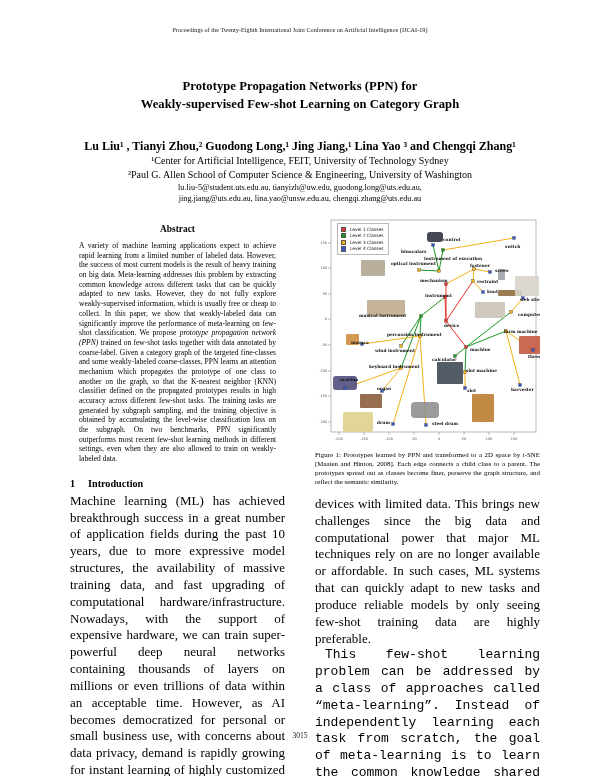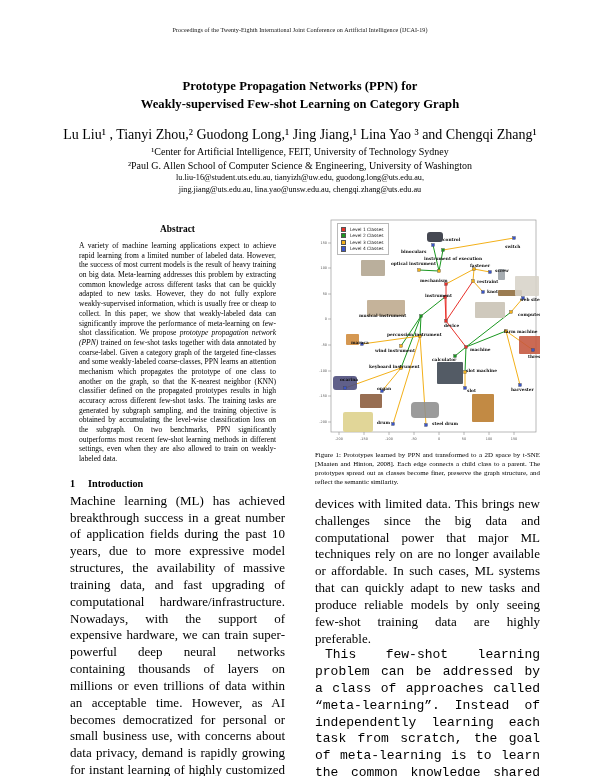--- a/index.html
+++ b/index.html
@@ -51,23 +51,24 @@
 
   
   .authors-block {
     position: absolute;
     top: 126px;
     left: 45px;
     width: 510px;
     text-align: center;
   }
   .author-line {
-    font-weight: normal;
-    font-size: 14px;
+    font-weight: bold;
+    font-size: 12px;
     line-height: 1.35;
+    margin-top: 12px;
   }
   .affil-line {
     font-size: 10px;
     line-height: 1.37;
   }
   .email-line {
     font-size: 8.2px;
     line-height: 1.40;
   }
 
@@ -185,21 +186,21 @@
 
   <div class="title-block">
     <div class="title-line">Prototype Propagation Networks (PPN) for</div>
     <div class="title-line">Weakly-supervised Few-shot Learning on Category Graph</div>
   </div>
 
   <div class="authors-block">
     <div class="author-line">Lu Liu¹ ,  Tianyi Zhou,²  Guodong Long,¹  Jing Jiang,¹  Lina Yao ³ and Chengqi Zhang¹</div>
     <div class="affil-line">¹Center for Artificial Intelligence, FEIT, University of Technology Sydney</div>
     <div class="affil-line">²Paul G. Allen School of Computer Science &amp; Engineering, University of Washington</div>
-    <div class="email-line">lu.liu-16@student.uts.edu.au, tianyizh@uw.edu, guodong.long@uts.edu.au,</div>
+    <div class="email-line">lu.liu-5@student.uts.edu.au, tianyizh@uw.edu, guodong.long@uts.edu.au,</div>
     <div class="email-line">jing.jiang@uts.edu.au, lina.yao@unsw.edu.au, chengqi.zhang@uts.edu.au</div>
   </div>
 
   <div class="col-left">
 
     <div class="abstract-heading">Abstract</div>
     <p class="abstract-body"><span>A variety of machine learning applications expect to achieve rapid learning from a limited number of labeled data. However, the success of most current models is the result of heavy training on big data. Meta-learning addresses this problem by extracting common knowledge across different tasks that can be quickly adapted to new tasks. However, they do not fully explore weakly-supervised information, which is usually free or cheap to collect. In this paper, we show that weakly-labeled data can significantly improve the performance of meta-learning on few-shot classification. We propose </span><span class="it">prototype propagation network (PPN)</span><span> trained on few-shot tasks together with data annotated by coarse-label. Given a category graph of the targeted fine-classes and some weakly-labeled coarse-classes, PPN learns an attention mechanism which propagates the prototype of one class to another on the graph, so that the K-nearest neighbor (KNN) classifier defined on the propagated prototypes results in high accuracy across different few-shot tasks. The training tasks are generated by subgraph sampling, and the training objective is obtained by accumulating the level-wise classification loss on the subgraph. On two benchmarks, PPN significantly outperforms most recent few-shot learning methods in different settings, even when they are also allowed to train on weakly-labeled data.</span></p>
 
     <div class="section-heading">
       <span class="sec-num">1</span>
@@ -395,14 +396,15 @@
       </div>
 
       <div class="fig-caption"><span>Figure 1:</span><span> Prototypes learned by PPN and transformed to a 2D space by t-SNE [Maaten and Hinton, 2008]. Each edge connects a child class to a parent. The prototypes spread out as classes become finer, preserve the graph structure, and reflect the semantic similarity.</span></div>
     </div>
 
     <p class="body-text" style="margin-top:9px;">devices with limited data. This brings new challenges since the big data and computational power that major ML techniques rely on are no longer available or affordable. In such cases, ML systems that can quickly adapt to new tasks and produce reliable models by only seeing few-shot training data are highly preferable.</p>
     <p class="body-text"><span>This few-shot learning problem can be addressed by a class of approaches called “meta-learning”. Instead of independently learning each task from scratch, the goal of meta-learning is to learn the common knowledge shared across different tasks, or “learning to learn”. The knowledge is at learning/algorithm-level and is task-independent, and thus can be applied to new unseen tasks. For example, it can be shared initialization weights [Finn </span><span class="it">et al.</span><span>, 2017], an optimization algorithm [Ravi and Larochelle, 2017], a dis-</span></p>
 
   </div>
 
+  <div class="page-number">3015</div>
 
 </div>
 
 </body></html>

